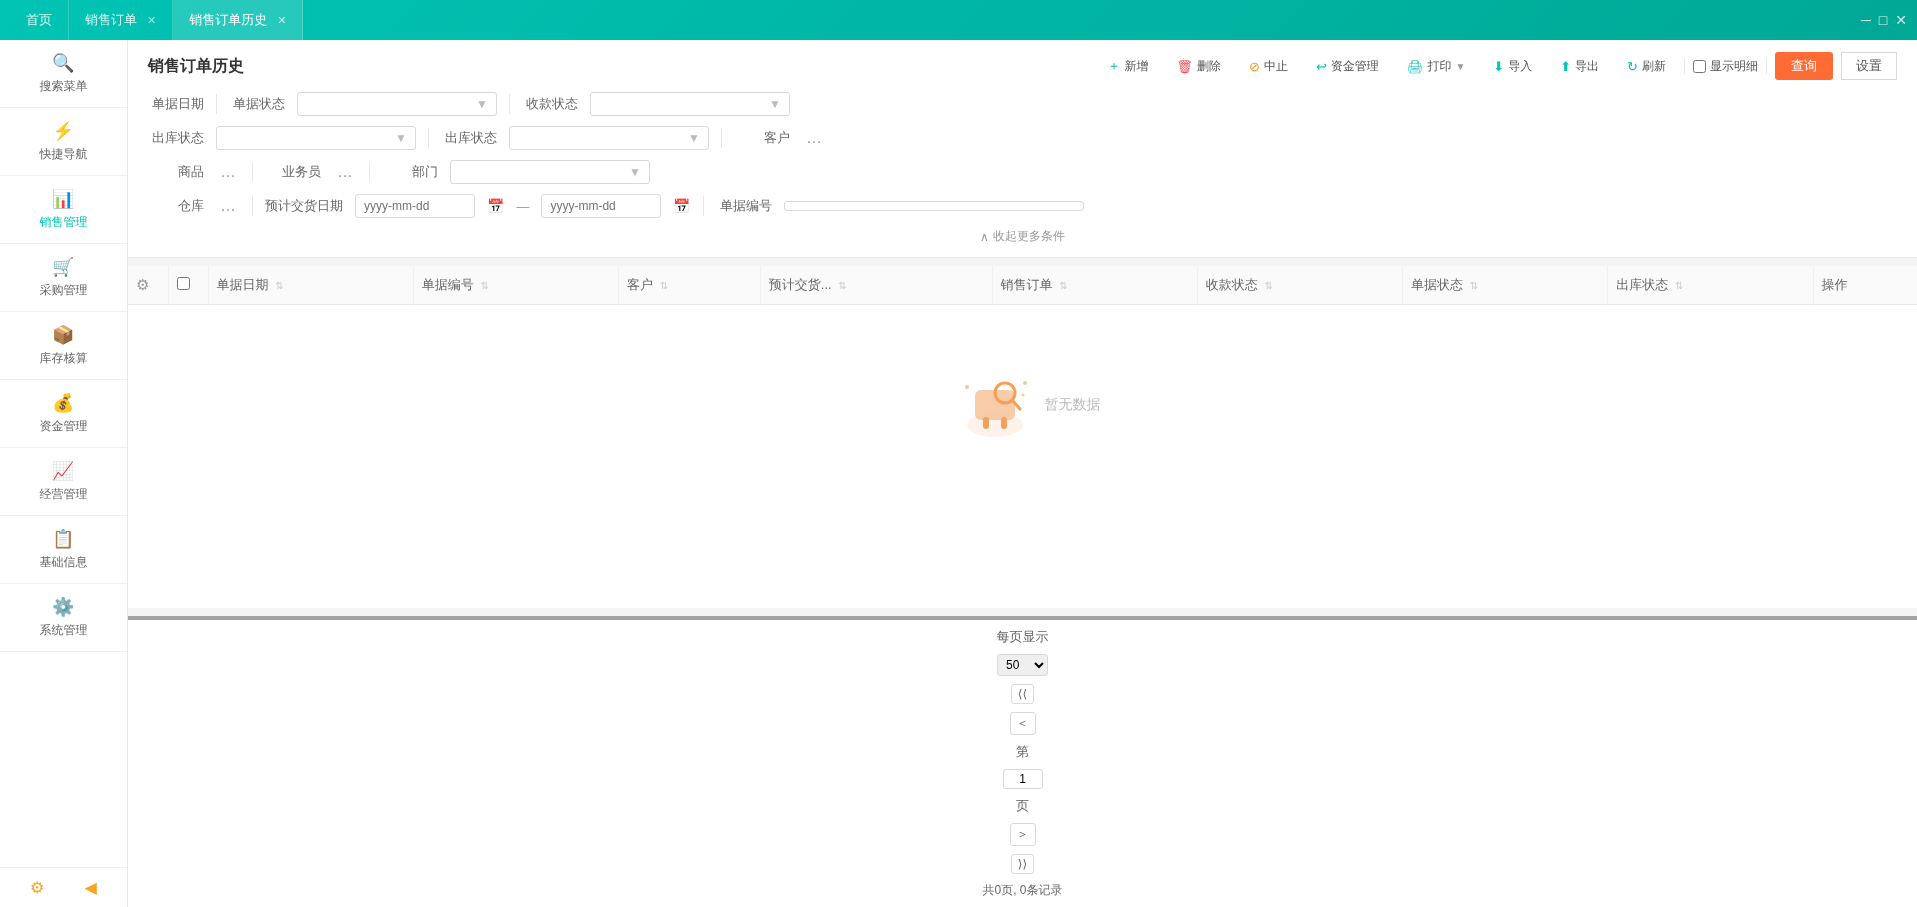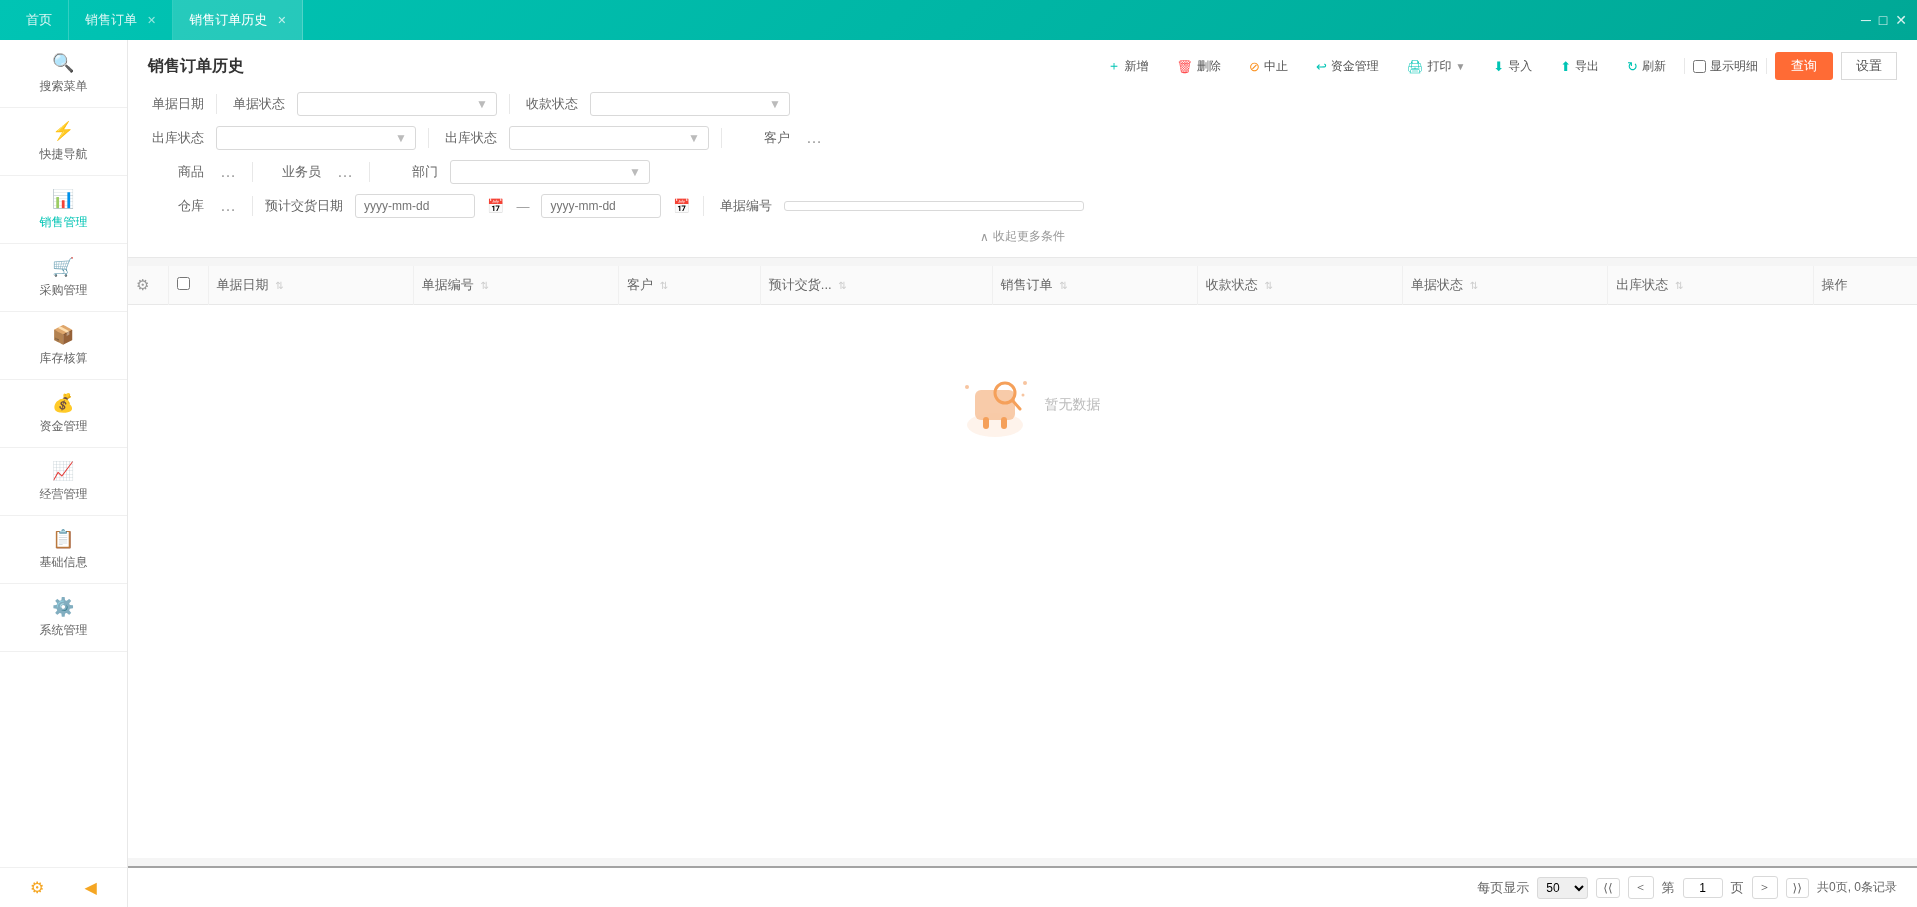--- a/index.html
+++ b/index.html
@@ -309,28 +309,29 @@
       height: 80px;
     }
     .empty-text {
       font-size: 14px;
       color: #bbb;
     }
 
     
     .pagination-bar {
       background: #fff;
-      border-top: 2px solid #a3a3a3;
+      border-top: 4px solid #a3a3a3;
       padding: 8px 20px;
       display: flex;
       align-items: center;
       justify-content: flex-end;
       gap: 8px;
       font-size: 13px;
       flex-shrink: 0;
+      flex-direction: column;
     }
     .pagination-bar span { color: #666; }
     .page-size-select {
       border: 1px solid #d9d9d9;
       border-radius: 3px;
       padding: 2px 4px;
       font-size: 12px;
     }
     .page-nav-btn {
       border: 1px solid #d9d9d9;

